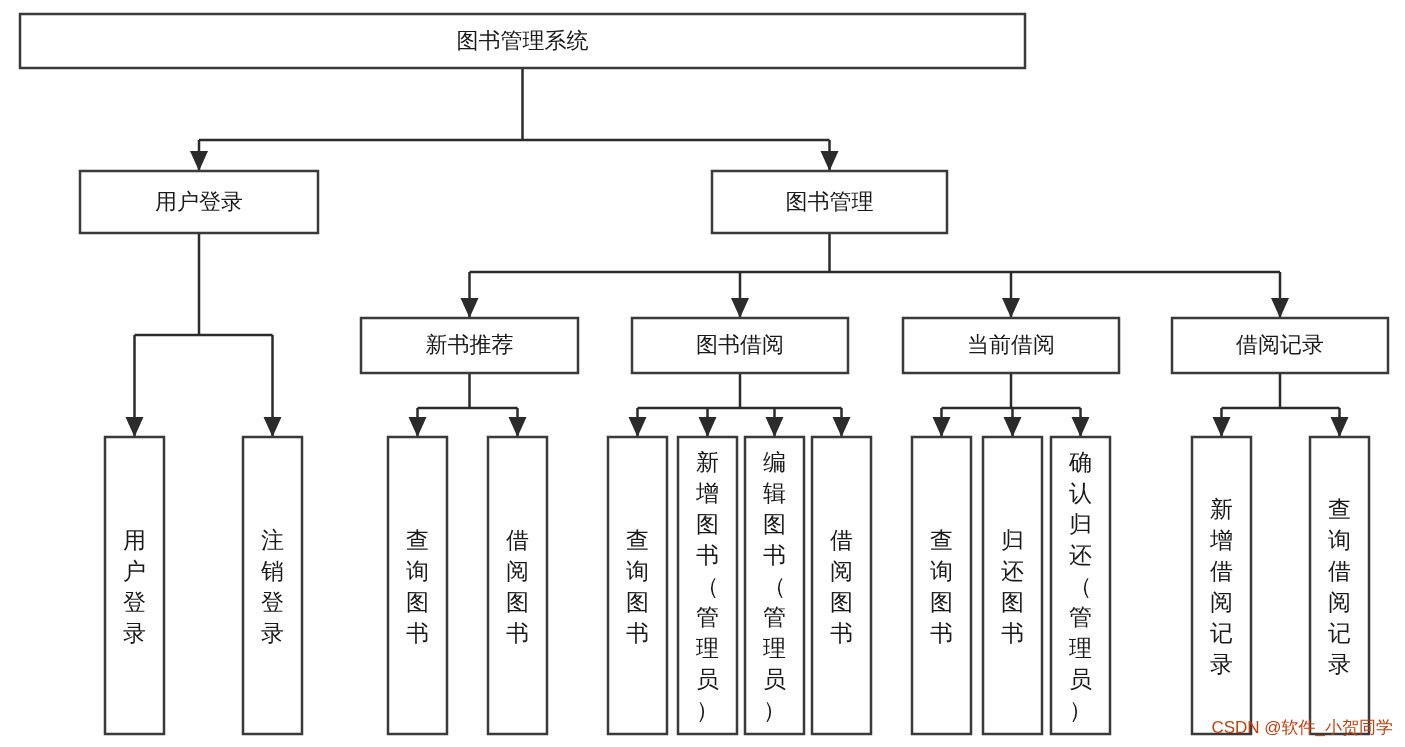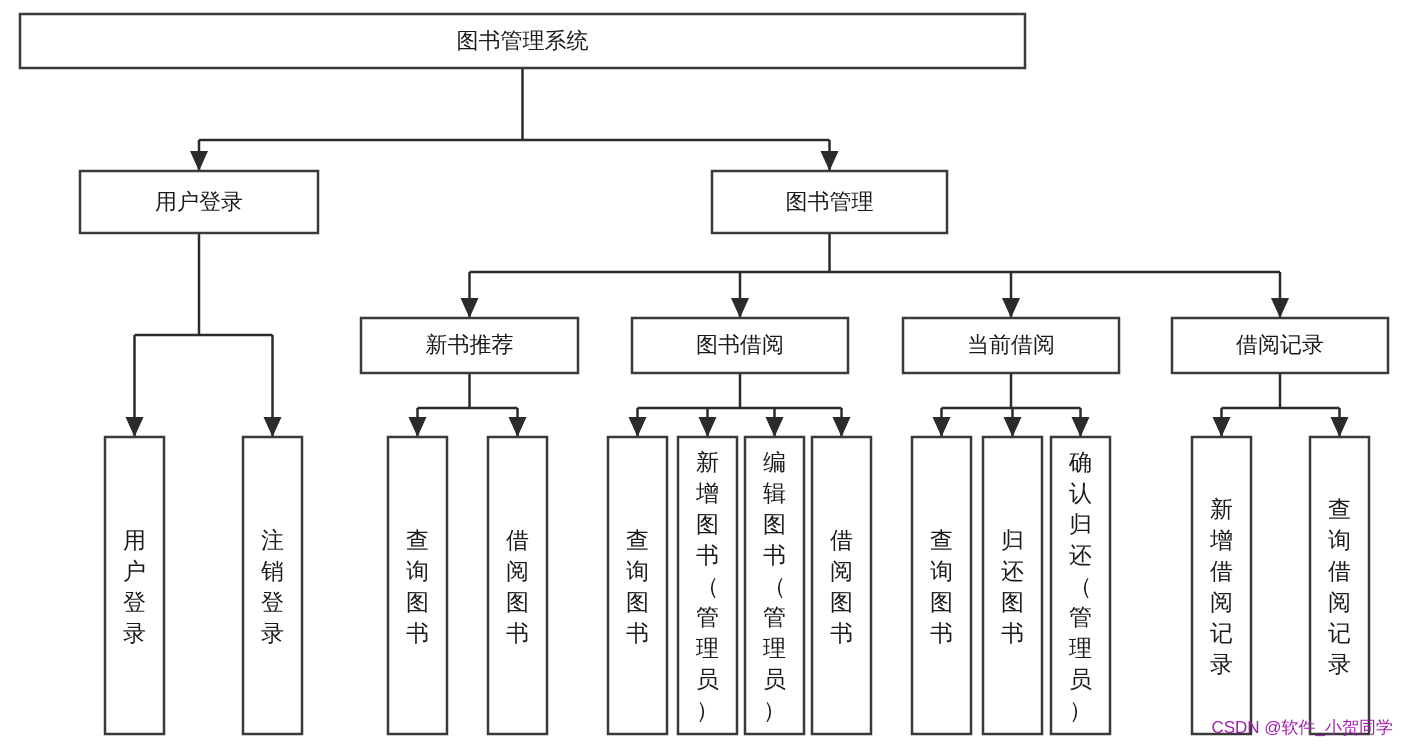--- a/index.html
+++ b/index.html
@@ -45,21 +45,21 @@
   .arrow-head {
     fill: #2b2b2b;
     stroke: none;
   }
   .watermark {
     position: absolute;
     right: 12px;
     bottom: 8px;
     font-family: "Liberation Sans", "DejaVu Sans", sans-serif;
     font-size: 17px;
-    color: #a21caf;
+    color: #c2410c;
     white-space: nowrap;
     pointer-events: none;
     margin-left: 44px;
   }
 </style>
 </head>
 <body>
 
 <svg id="diagram" viewBox="0 0 1405 747" xmlns="http://www.w3.org/2000/svg">
 

